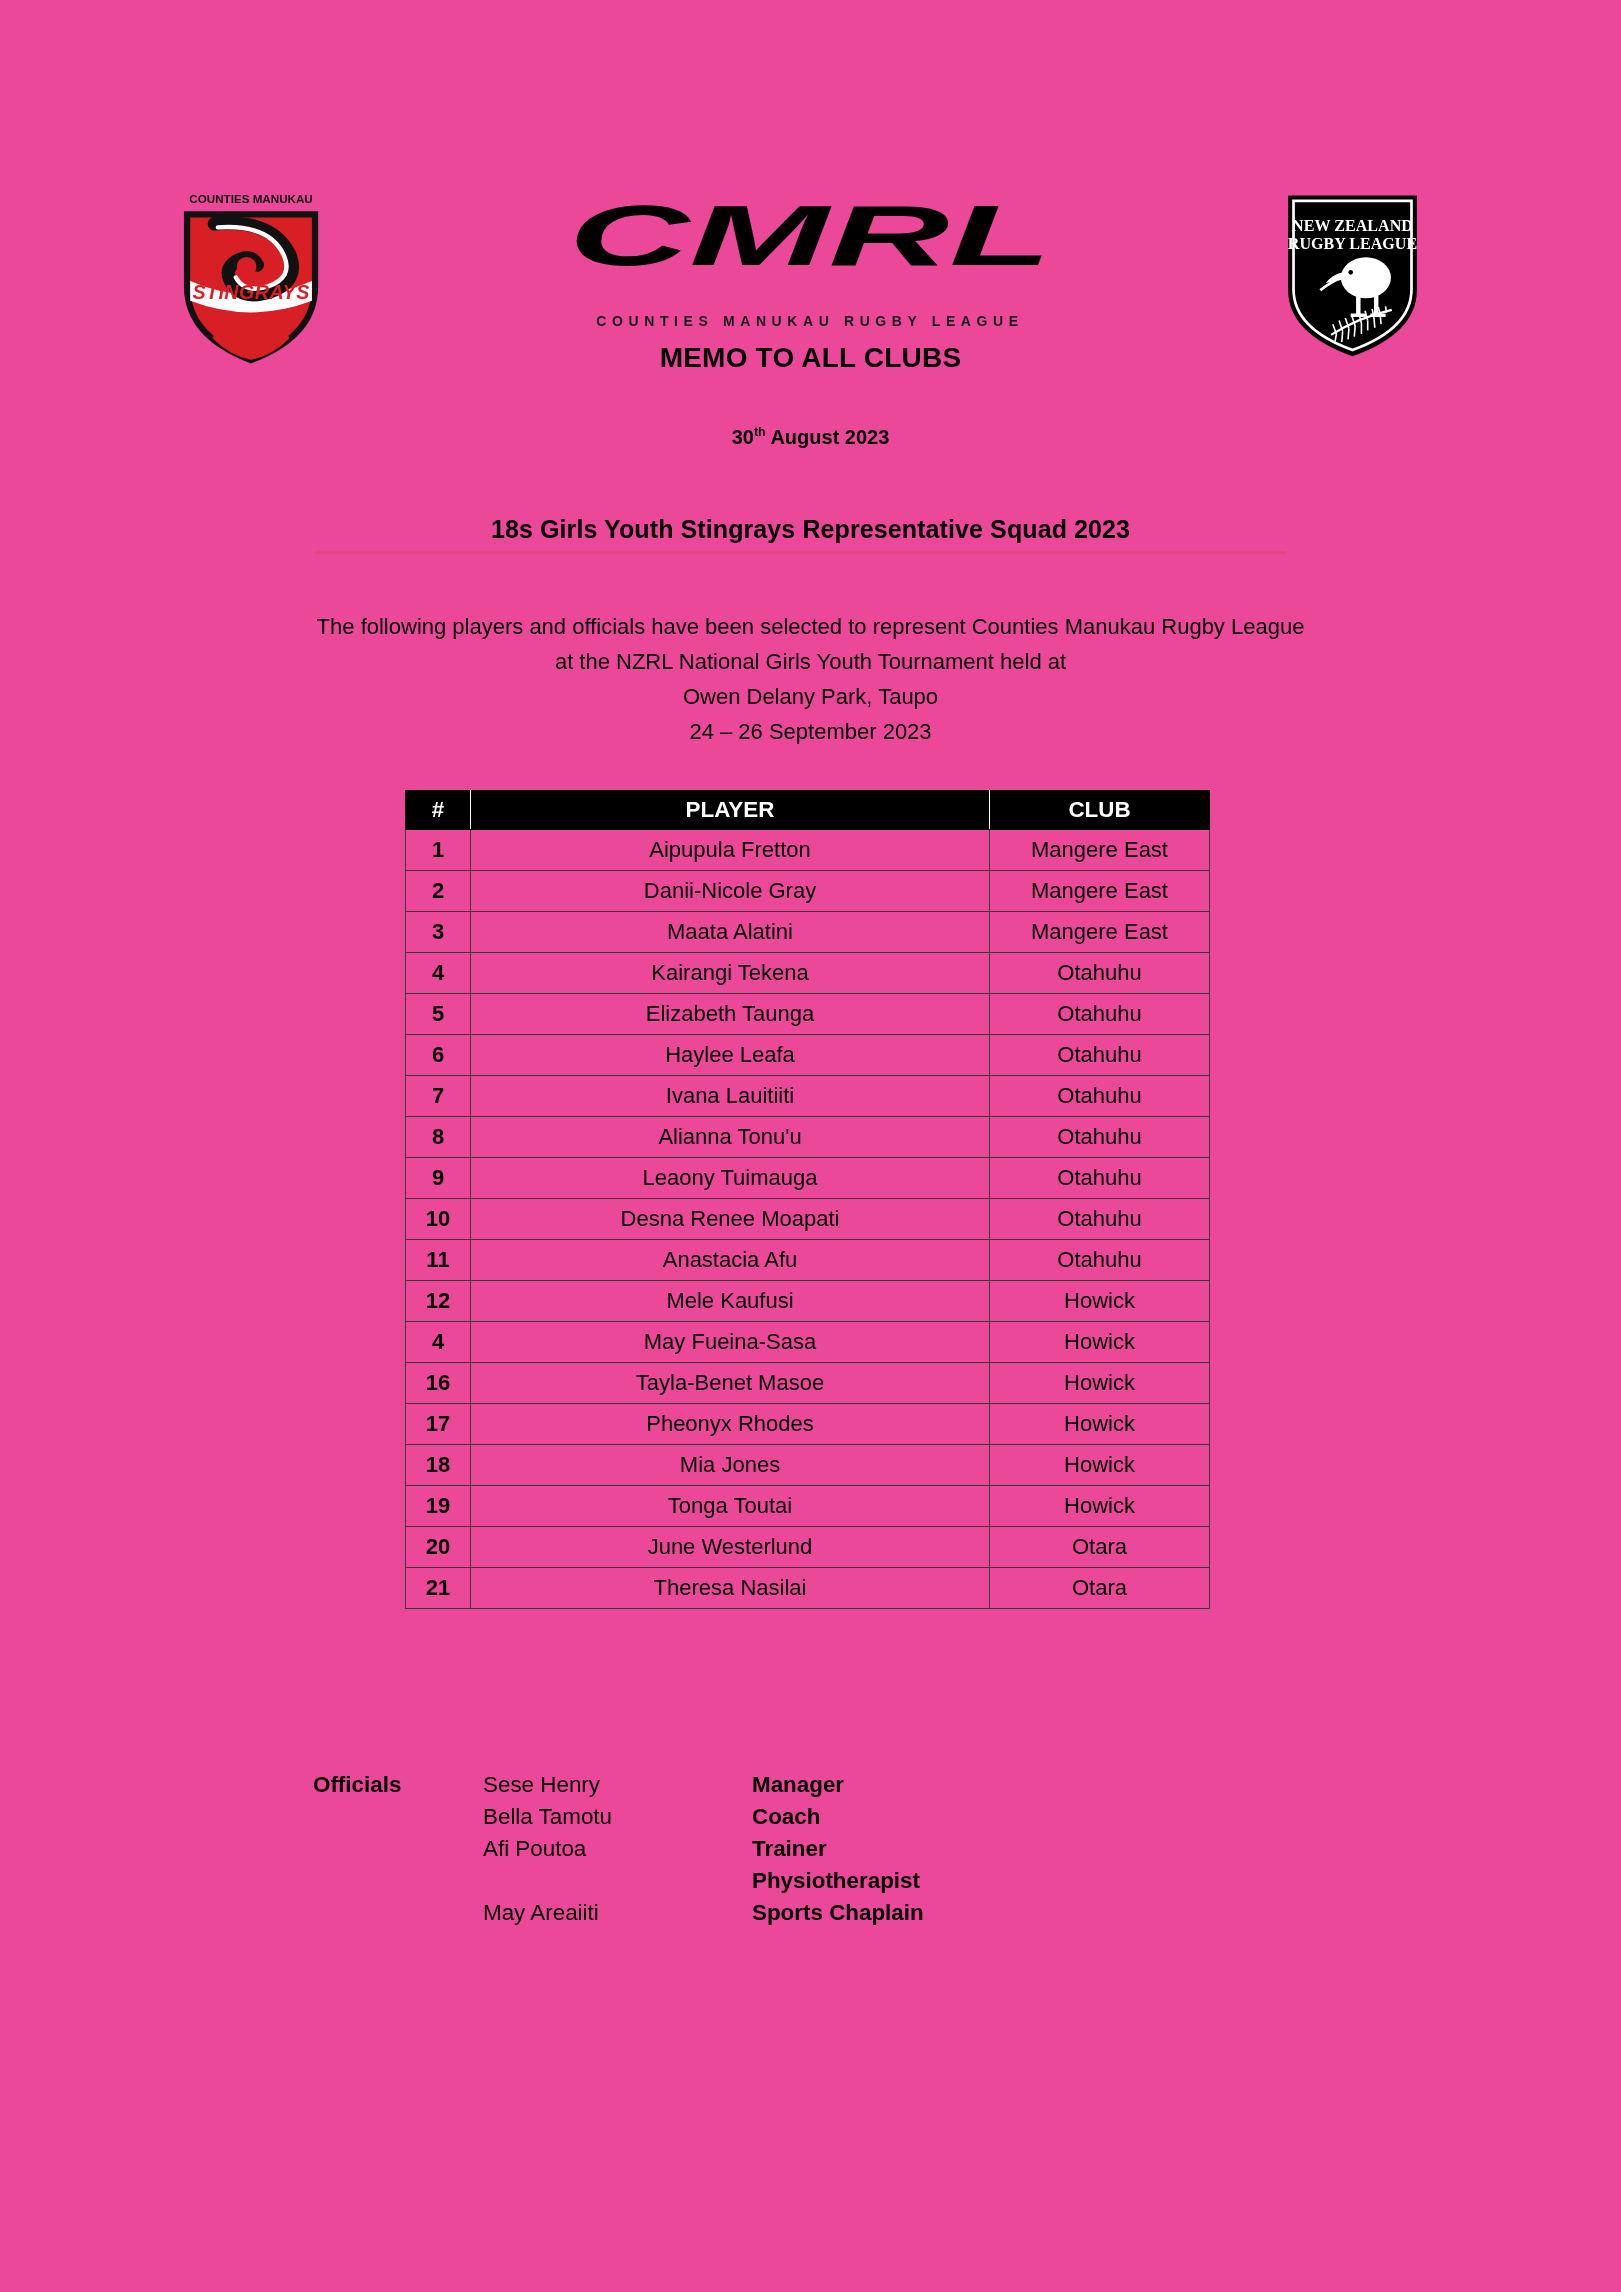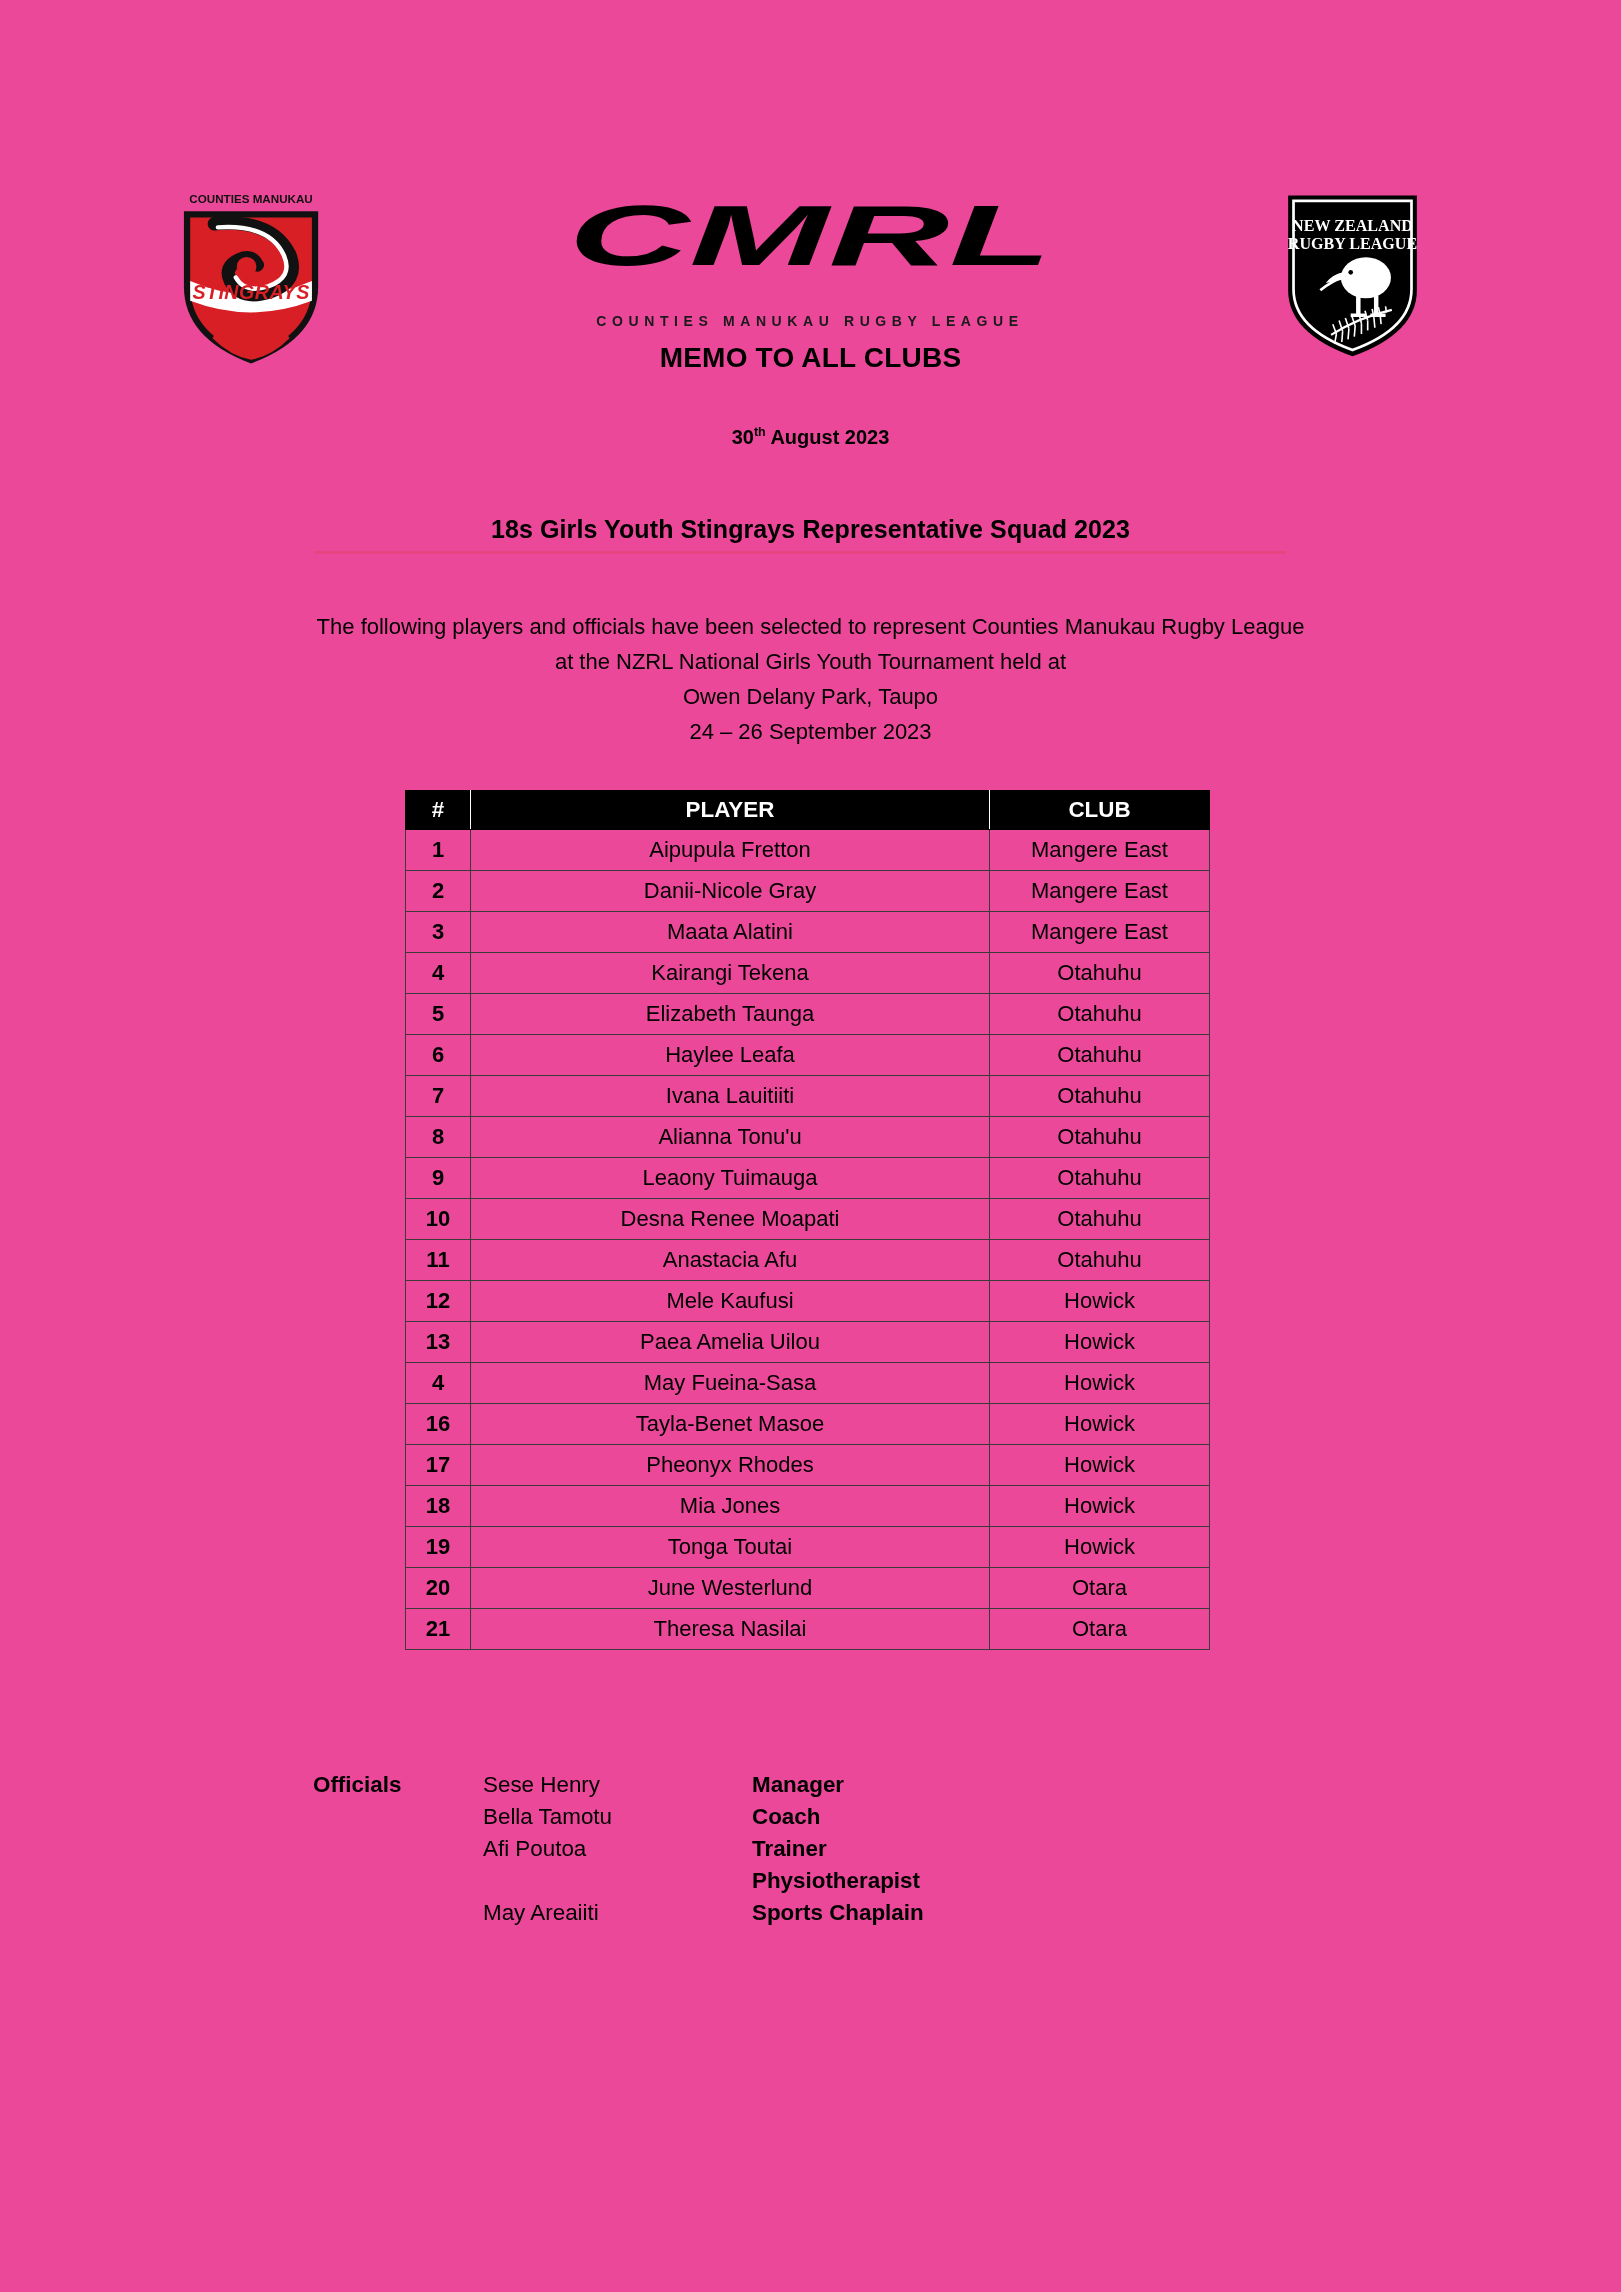--- a/index.html
+++ b/index.html
@@ -323,25 +323,20 @@
           <td class="col-club">Otahuhu</td>
         </tr>
         <tr>
           <td class="col-num">11</td>
           <td class="col-player">Anastacia Afu</td>
           <td class="col-club">Otahuhu</td>
         </tr>
         <tr>
           <td class="col-num">12</td>
           <td class="col-player">Mele Kaufusi</td>
-          <td class="col-club">Howick</td>
-        </tr>
-        <tr>
-          <td class="col-num">13</td>
-          <td class="col-player">Paea Amelia Uilou</td>
           <td class="col-club">Howick</td>
         </tr>
         <tr>
           <td class="col-num">4</td>
           <td class="col-player">May Fueina-Sasa</td>
           <td class="col-club">Howick</td>
         </tr>
         <tr>
           <td class="col-num">16</td>
           <td class="col-player">Tayla-Benet Masoe</td>

